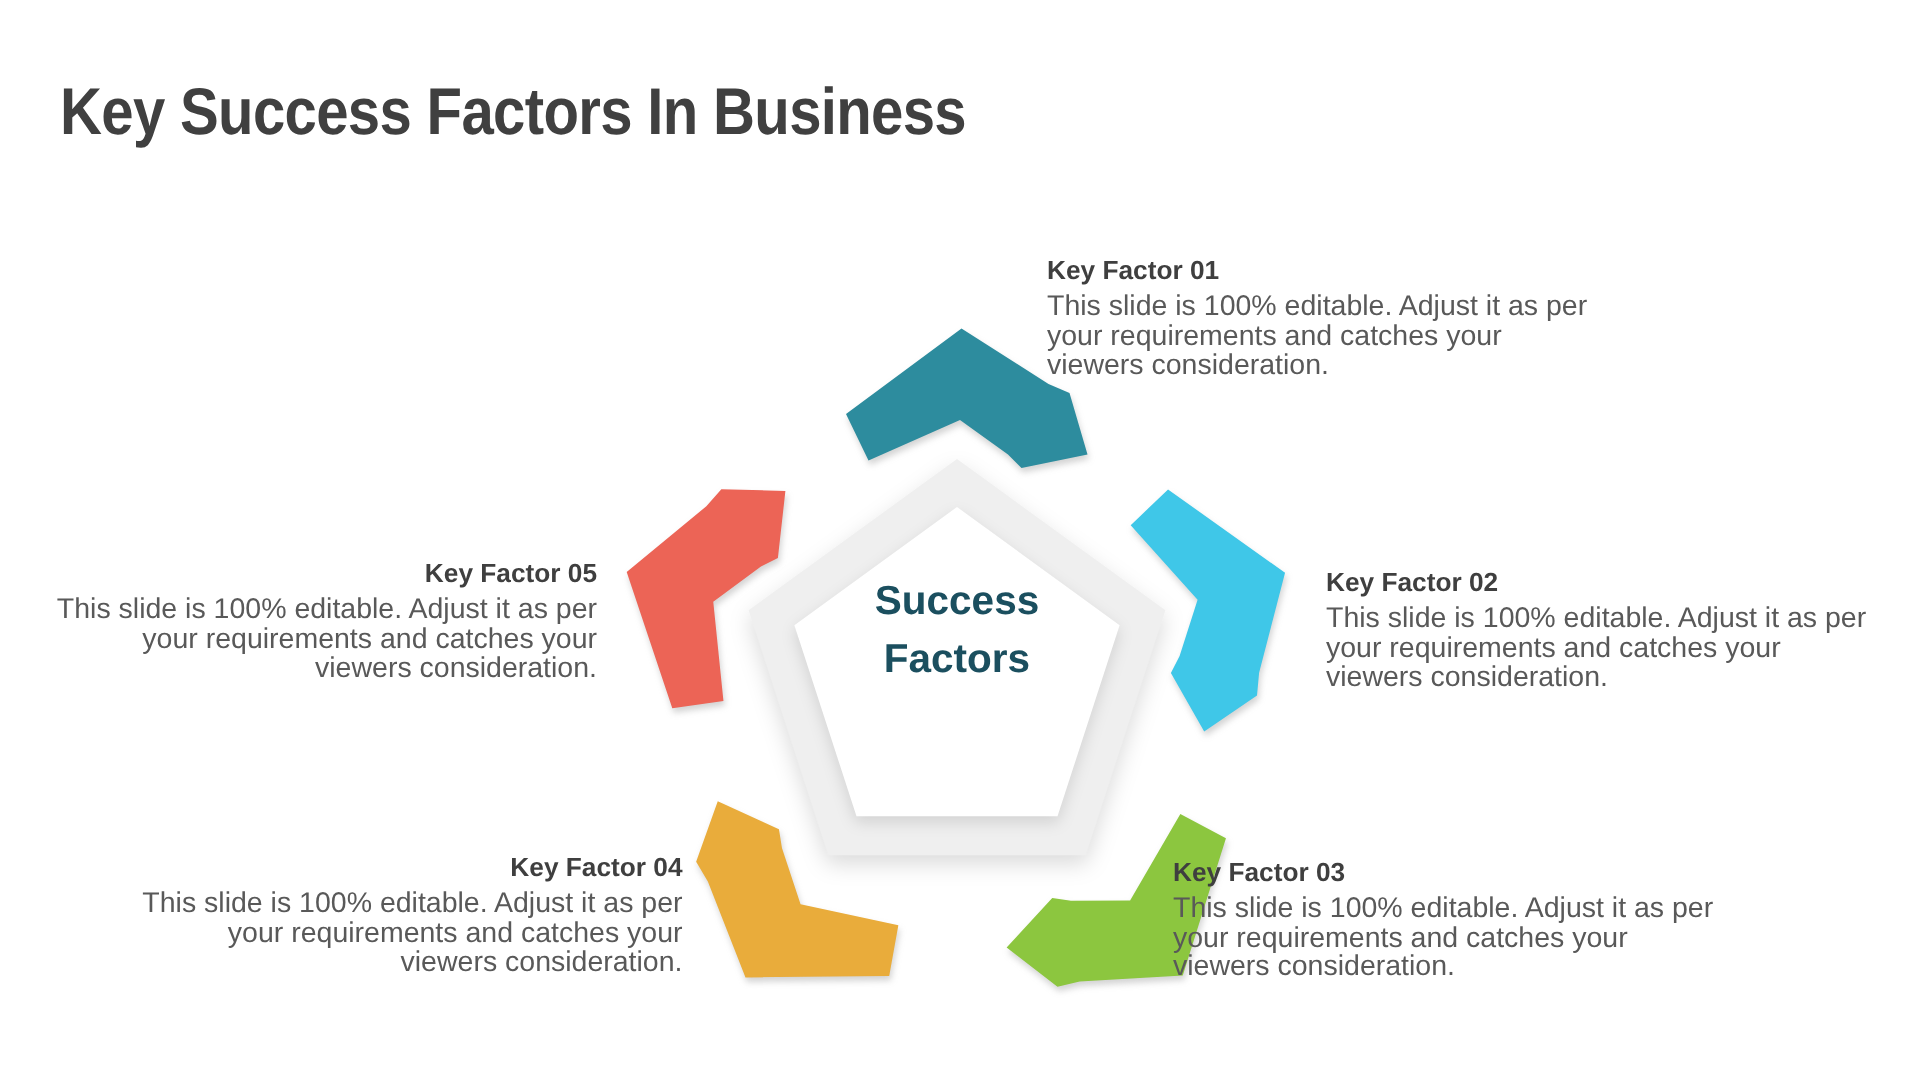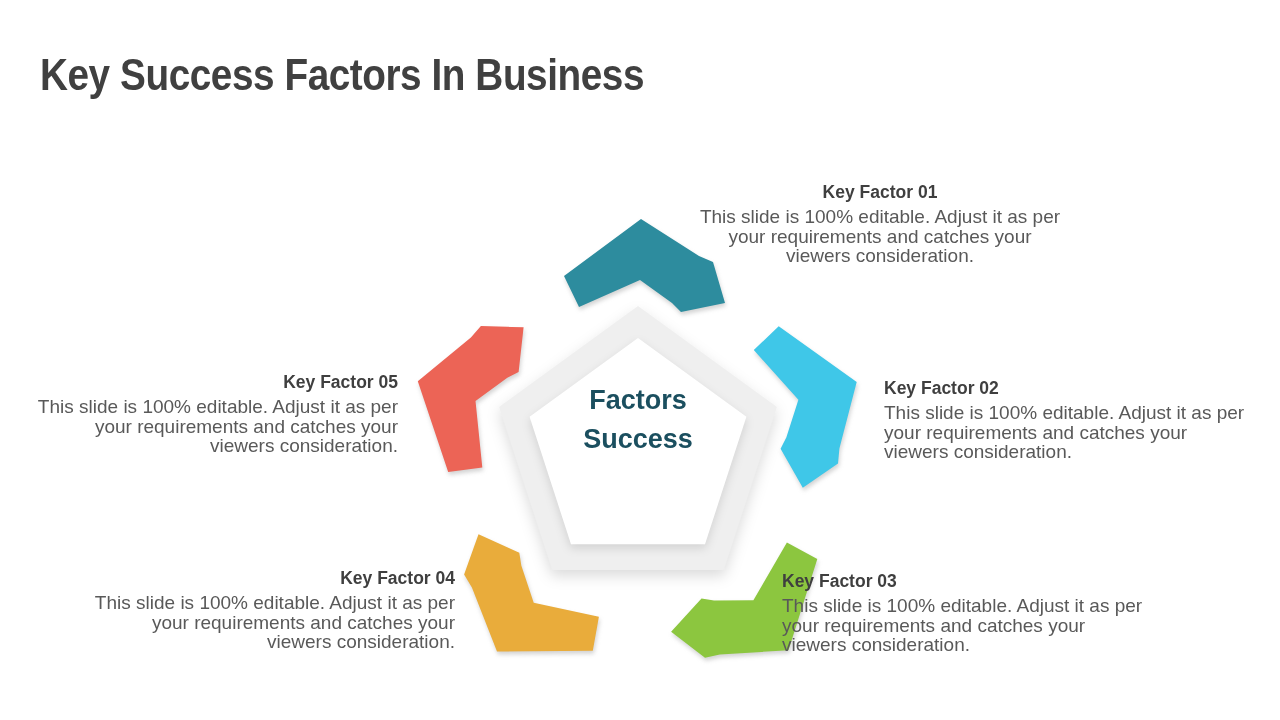--- a/index.html
+++ b/index.html
@@ -17,21 +17,21 @@
   #diagram{position:absolute;left:0;top:0;}
   .factor{position:absolute;width:364px;}
   .factor .factor-title{
     margin:0 0 4px 0;font-size:17.5px;font-weight:bold;
     color:var(--heading-color,#3f3f3f);
   }
   .factor .factor-desc{
     margin:0;font-size:19px;line-height:19.5px;
     color:var(--body-color,#595959);
   }
-  .factor-01{left:698px;top:182px;text-align:center;}
+  .factor-01{left:698px;top:170px;text-align:left;}
   .factor-02{left:884px;top:378px;text-align:left;}
   .factor-03{left:782px;top:571px;text-align:left;}
   .factor-04{left:91px;top:568px;text-align:right;}
   .factor-05{left:34px;top:372px;text-align:right;}
   .center-label{
     position:absolute;left:518px;top:381px;width:240px;
     text-align:center;font-weight:bold;font-size:27px;line-height:39px;
     color:var(--center-color,#1b4f5f);
   }
 </style>
@@ -44,22 +44,22 @@
     <polygon points="641.0,219.0 564.0,276.0 579.0,307.0 640.0,280.0 672.0,303.0 681.0,312.0 725.0,303.0 713.0,262.0 699.0,256.0" fill="#2d8c9e" style="filter:drop-shadow(1px 3px 2px rgba(110,110,110,0.30))"></polygon>
     <polygon points="856.7,381.9 778.7,326.3 753.8,350.1 798.4,399.8 786.4,437.3 780.6,448.7 802.8,487.7 838.0,463.6 839.4,448.5" fill="#3fc7e8" style="filter:drop-shadow(1px 3px 2px rgba(110,110,110,0.30))"></polygon>
     <polygon points="788.5,650.3 817.3,558.9 786.9,542.6 753.4,600.3 714.0,600.5 701.5,598.6 671.1,631.7 705.0,657.8 719.8,654.4" fill="#8cc63f" style="filter:drop-shadow(1px 3px 2px rgba(110,110,110,0.30))"></polygon>
     <polygon points="497.0,651.6 592.8,650.7 598.9,616.8 533.7,602.8 521.3,565.4 519.3,552.8 478.5,534.2 464.1,574.5 471.9,587.6" fill="#e9ac3b" style="filter:drop-shadow(1px 3px 2px rgba(110,110,110,0.30))"></polygon>
     <polygon points="417.8,381.3 448.2,472.1 482.3,467.4 475.5,401.1 507.3,377.7 518.6,372.0 523.6,327.3 480.9,326.1 470.9,337.5" fill="#ec6456" style="filter:drop-shadow(1px 3px 2px rgba(110,110,110,0.30))"></polygon>
     <polygon points="638.0,306.0 776.9,406.9 723.8,570.1 552.2,570.1 499.1,406.9" fill="#efefef" style="filter:drop-shadow(0 6px 7px rgba(0,0,0,0.14))"></polygon>
     <polygon points="638.0,338.0 746.4,416.8 705.0,544.2 571.0,544.2 529.6,416.8" fill="#ffffff" style="filter:drop-shadow(0 4px 5px rgba(0,0,0,0.12))"></polygon>
   </svg>
 
 <div class="center-label">
+  <div>Success</div>
   <div>Factors</div>
-  <div>Success</div>
 </div>
 
 <div class="factor factor-01">
   <h3 class="factor-title">Key Factor 01</h3>
   <p class="factor-desc">This slide is 100% editable. Adjust it as per your requirements and catches your viewers consideration.</p>
 </div>
 
 <div class="factor factor-02">
   <h3 class="factor-title">Key Factor 02</h3>
   <p class="factor-desc">This slide is 100% editable. Adjust it as per your requirements and catches your viewers consideration.</p>

